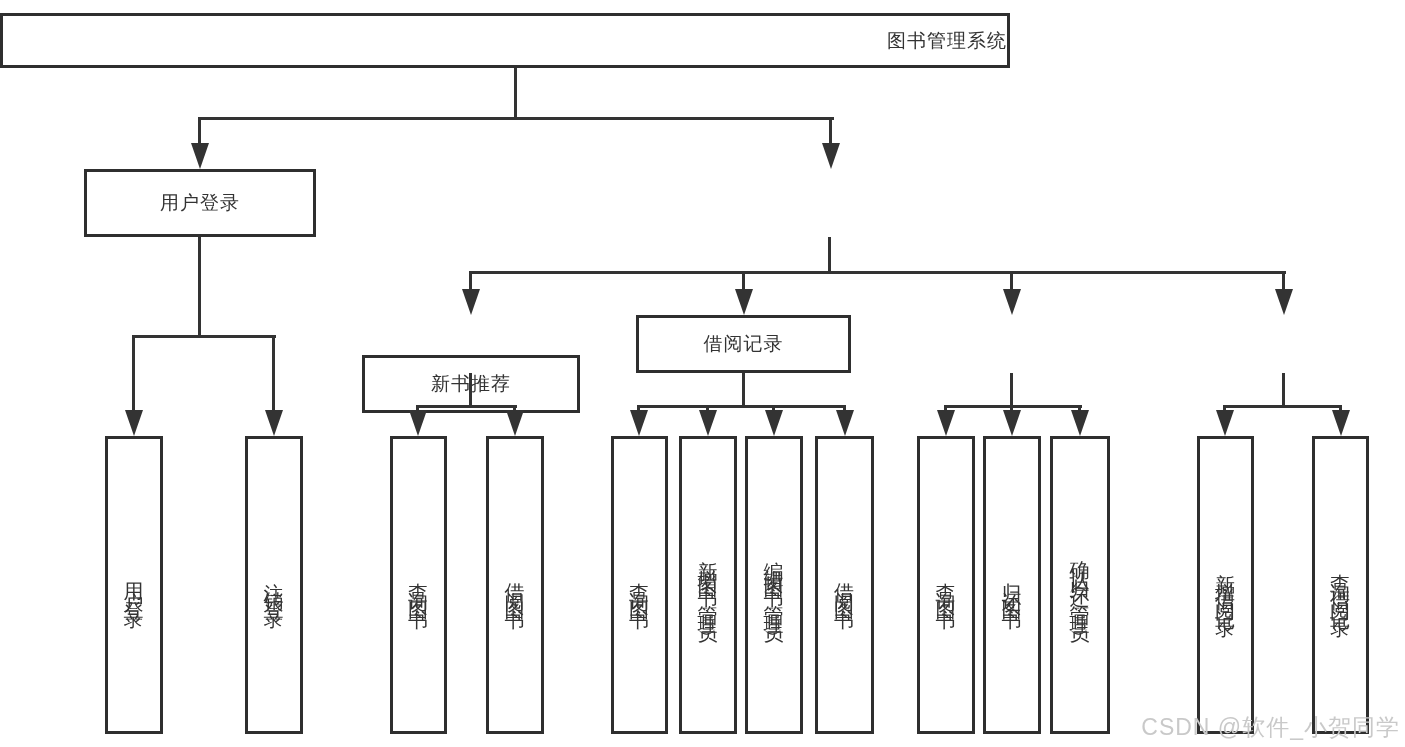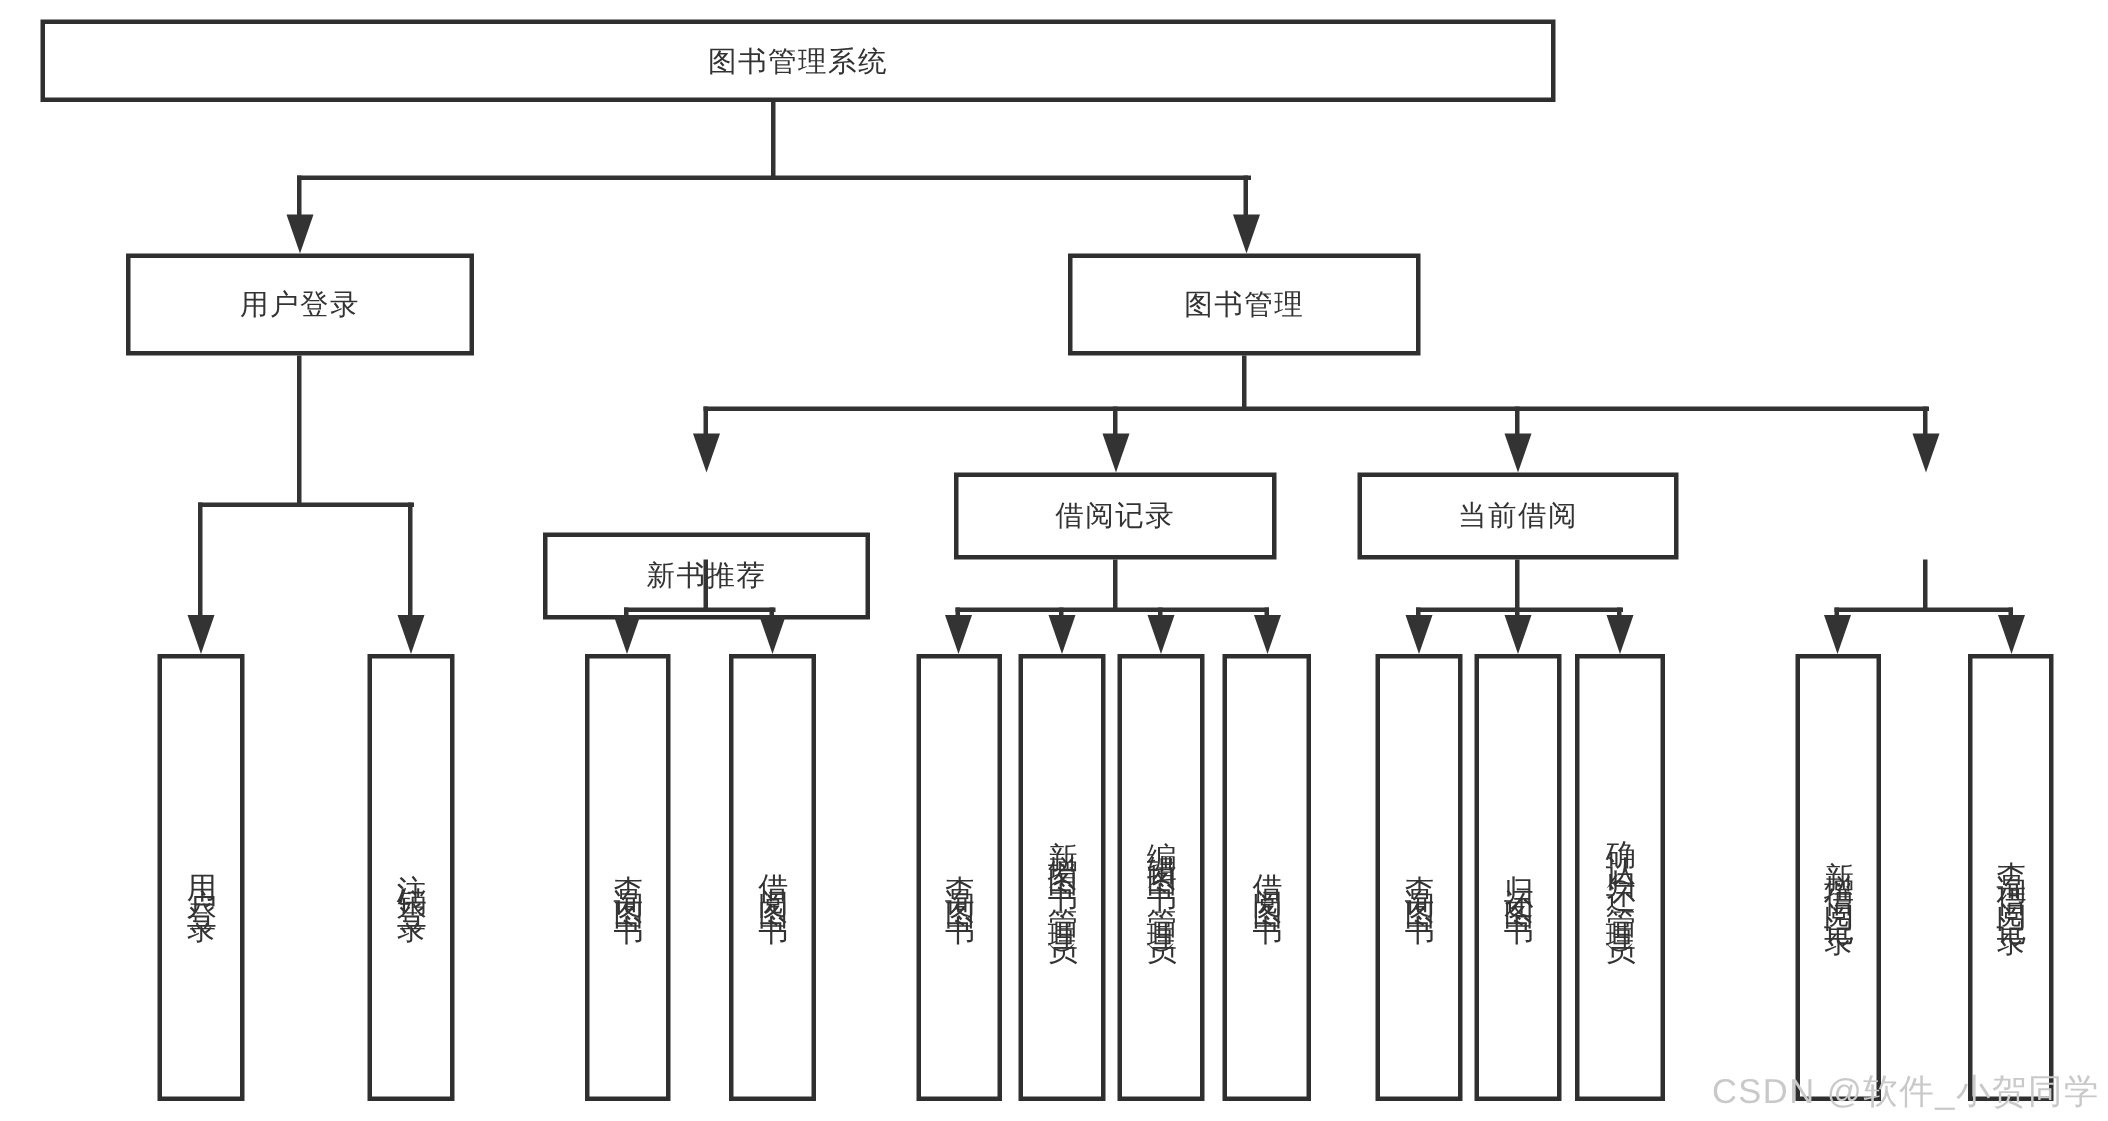--- a/index.html
+++ b/index.html
@@ -37,36 +37,33 @@
   .watermark{
     position:absolute;right:5px;bottom:4px;z-index:10;
     font-size:23px;color:var(--watermark,#c9c9c9);letter-spacing:1px;margin-top:40px;
   }
 </style>
 </head>
 <body>
 
 <div class="stage">
 
-  <div class="box" style="left:27px;top:13px;width:1010px;height:55px;">
+  <div class="box" style="left:0;top:13px;width:1010px;height:55px;justify-content:flex-end;">
     <span>图书管理系统</span>
   </div>
 
   <div class="vline" style="left:514px;top:68px;height:51px;"></div>
   <div class="hline" style="left:198px;top:117px;width:636px;"></div>
   <div class="vline" style="left:198px;top:117px;height:30px;"></div>
   <div class="arrow" style="left:191px;top:143px;"></div>
   <div class="vline" style="left:829px;top:117px;height:30px;"></div>
   <div class="arrow" style="left:822px;top:143px;"></div>
 
   <div class="box" style="left:84px;top:169px;width:232px;height:68px;">
     <span>用户登录</span>
-  </div>
-  <div class="box" style="left:712px;top:169px;width:235px;height:68px;">
-    <span>图书管理</span>
   </div>
 
   <div class="vline" style="left:198px;top:237px;height:100px;"></div>
   <div class="hline" style="left:132px;top:335px;width:144px;"></div>
   <div class="vline" style="left:132px;top:335px;height:80px;"></div>
   <div class="arrow" style="left:125px;top:410px;"></div>
   <div class="vline" style="left:272px;top:335px;height:80px;"></div>
   <div class="arrow" style="left:265px;top:410px;"></div>
 
   <div class="vline" style="left:828px;top:237px;height:36px;"></div>
@@ -78,23 +75,20 @@
   <div class="vline" style="left:1010px;top:271px;height:20px;"></div>
   <div class="arrow" style="left:1003px;top:289px;"></div>
   <div class="vline" style="left:1282px;top:271px;height:20px;"></div>
   <div class="arrow" style="left:1275px;top:289px;"></div>
 
   <div class="box" style="left:362px;top:315px;width:218px;height:58px;margin-top:40px;">
     <span>新书推荐</span>
   </div>
   <div class="box" style="left:636px;top:315px;width:215px;height:58px;">
     <span>借阅记录</span>
-  </div>
-  <div class="box" style="left:905px;top:315px;width:214px;height:58px;">
-    <span>当前借阅</span>
   </div>
 
   <div class="vline" style="left:469px;top:373px;height:34px;"></div>
   <div class="hline" style="left:416px;top:405px;width:101px;"></div>
   <div class="vline" style="left:416px;top:405px;height:9px;"></div>
   <div class="arrow" style="left:409px;top:410px;"></div>
   <div class="vline" style="left:513px;top:405px;height:9px;"></div>
   <div class="arrow" style="left:506px;top:410px;"></div>
 
   <div class="vline" style="left:742px;top:373px;height:34px;"></div>

